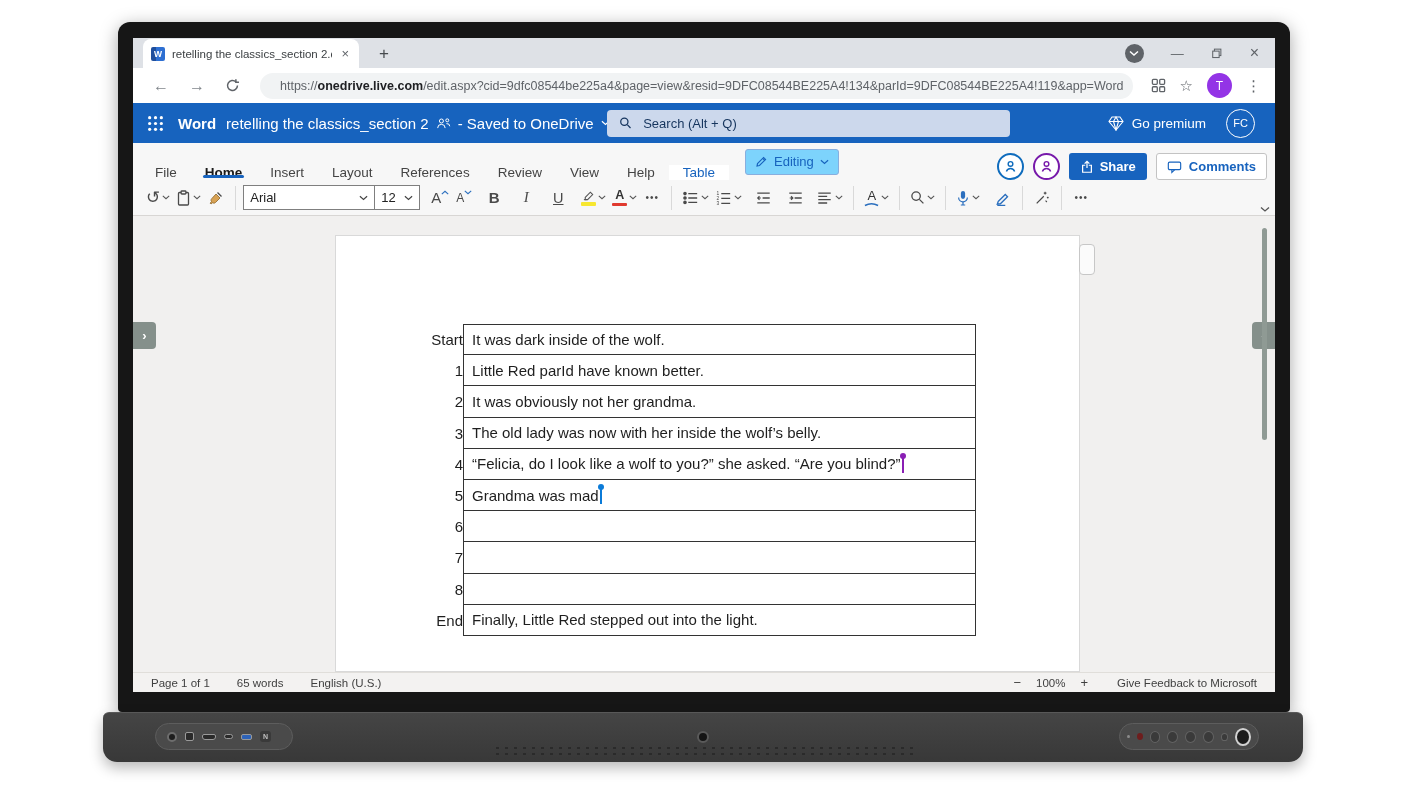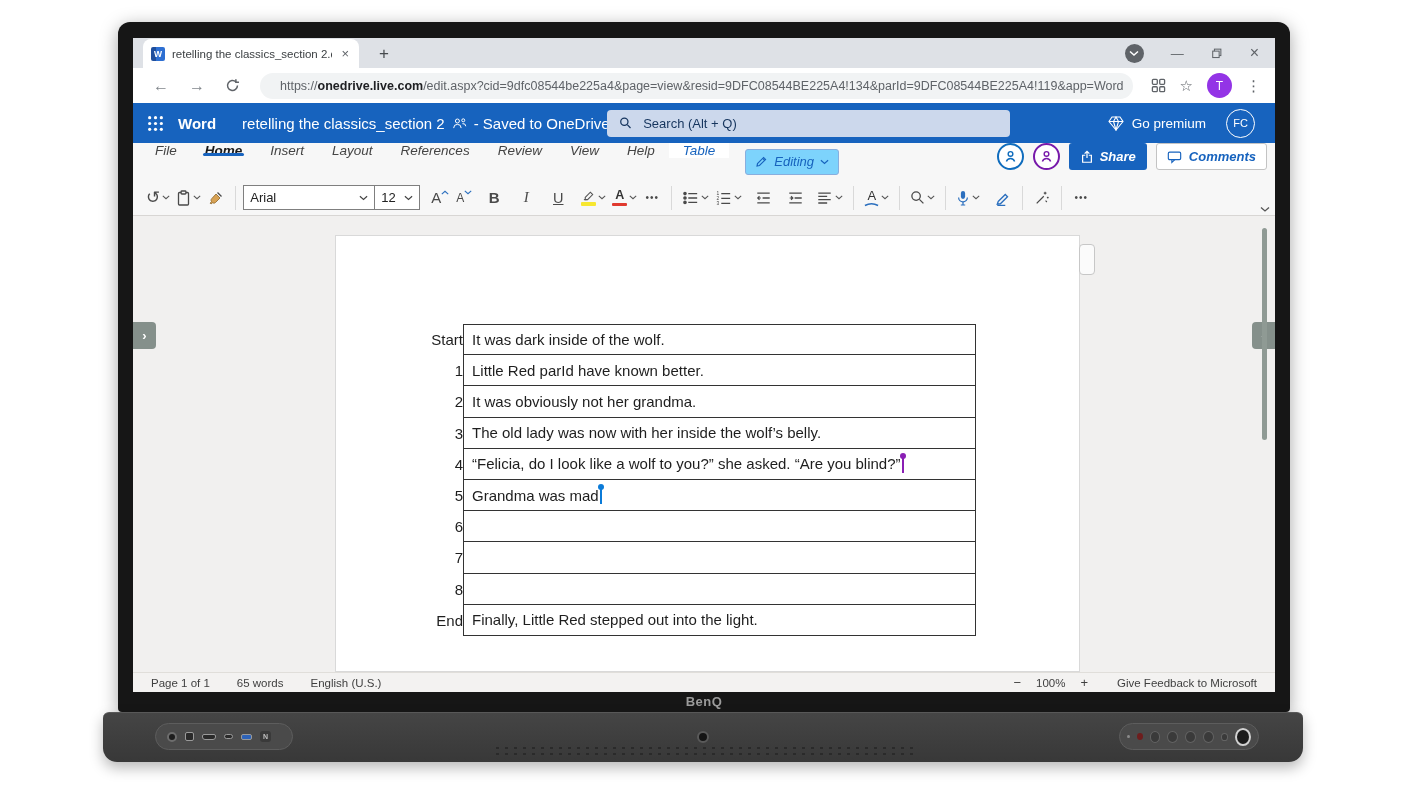--- a/index.html
+++ b/index.html
@@ -50,31 +50,31 @@
   .url{font-size:12.5px;color:#5f6368;white-space:nowrap;}
   .url b{color:#202124;font-weight:bold;}
   .bt-right{display:flex;align-items:center;gap:14px;padding-left:4px;}
   .star{font-size:15px;color:#5f6368;}
   .b-avatar{width:25px;height:25px;border-radius:50%;background:#9334e6;color:#fff;font-size:12px;display:flex;align-items:center;justify-content:center;}
   .kebab{font-size:15px;color:#5f6368;}
 
   
   .wheader{height:40px;background:#1763be;display:flex;align-items:center;color:#fff;padding:0 14px;position:relative;}
   .waffle{margin-right:14px;}
-  .appname{font-size:15px;font-weight:bold;margin-right:26px;}
+  .appname{font-size:15px;font-weight:bold;margin-right:10px;}
   .doc-title-group{display:flex;align-items:center;gap:7px;font-size:15px;}
   .searchbox{position:absolute;left:474px;width:403px;height:27px;background:#ccd8ec;border-radius:4px;display:flex;align-items:center;gap:9px;padding:0 12px;}
   .searchbox input{border:none;outline:none;background:transparent;font-size:13px;color:#16355e;width:100%;font-family:inherit;}
   .searchbox input::placeholder{color:#16355e;opacity:1;}
   .wh-right{margin-left:auto;display:flex;align-items:center;gap:20px;padding-right:6px;}
   .premium{display:flex;align-items:center;gap:8px;font-size:13.5px;}
   .fc-circle{width:29px;height:29px;border-radius:50%;border:1.6px solid #fff;display:flex;align-items:center;justify-content:center;font-size:11px;}
 
   
-  .rtabs{height:37px;background:#f7f7f7;display:flex;align-items:flex-start;padding-left:8px;position:relative;font-style:italic;}
+  .rtabs{height:37px;background:#f7f7f7;display:flex;align-items:flex-end;padding-left:8px;position:relative;}
   .rtab{display:flex;align-items:center;padding:0 14px;font-size:13.5px;color:#444;position:relative;}
   .rtab.active{color:#1a1a1a;font-weight:bold;}
   .rtab.active::after{content:"";position:absolute;left:12px;right:12px;bottom:2px;height:3px;background:#1763be;border-radius:2px;}
   .rtab.ctx{background:#fff;color:#1763be;}
   .editing-btn{align-self:center;margin-left:16px;height:26px;border:1px solid #88aede;border-radius:3px;background:#7dd3fc;color:#1763be;display:flex;align-items:center;gap:6px;padding:0 9px;font-size:13px;}
   .rt-right{margin-left:auto;display:flex;align-items:center;gap:9px;padding-right:8px;}
   .presence{width:27px;height:27px;border-radius:50%;background:#fff;display:flex;align-items:center;justify-content:center;}
   .presence.blue{border:2.5px solid #0f6cbd;}
   .presence.purple{border:2.5px solid #7719aa;}
   .share-btn{height:27px;background:#1763be;color:#fff;border-radius:3px;display:flex;align-items:center;gap:6px;padding:0 11px;font-size:13px;font-weight:bold;}
@@ -504,21 +504,20 @@
         <span class="sb-item">English (U.S.)</span>
         <div class="sb-right">
           <span class="zoom-btn">−</span>
           <span>100%</span>
           <span class="zoom-btn">+</span>
           <span style="margin-left:14px">Give Feedback to Microsoft</span>
         </div>
       </div>
 
     </div>
-    <div class="bezel-brand">BenQ</div>
   </div>
 
   <div class="soundbar">
     <div class="ports-pill">
       <div class="jack"></div>
       <div class="port p-usbb"></div>
       <div class="port p-hdmi"></div>
       <div class="port p-usbc"></div>
       <div class="port p-usba"></div>
       <div class="p-nfc">N</div>

